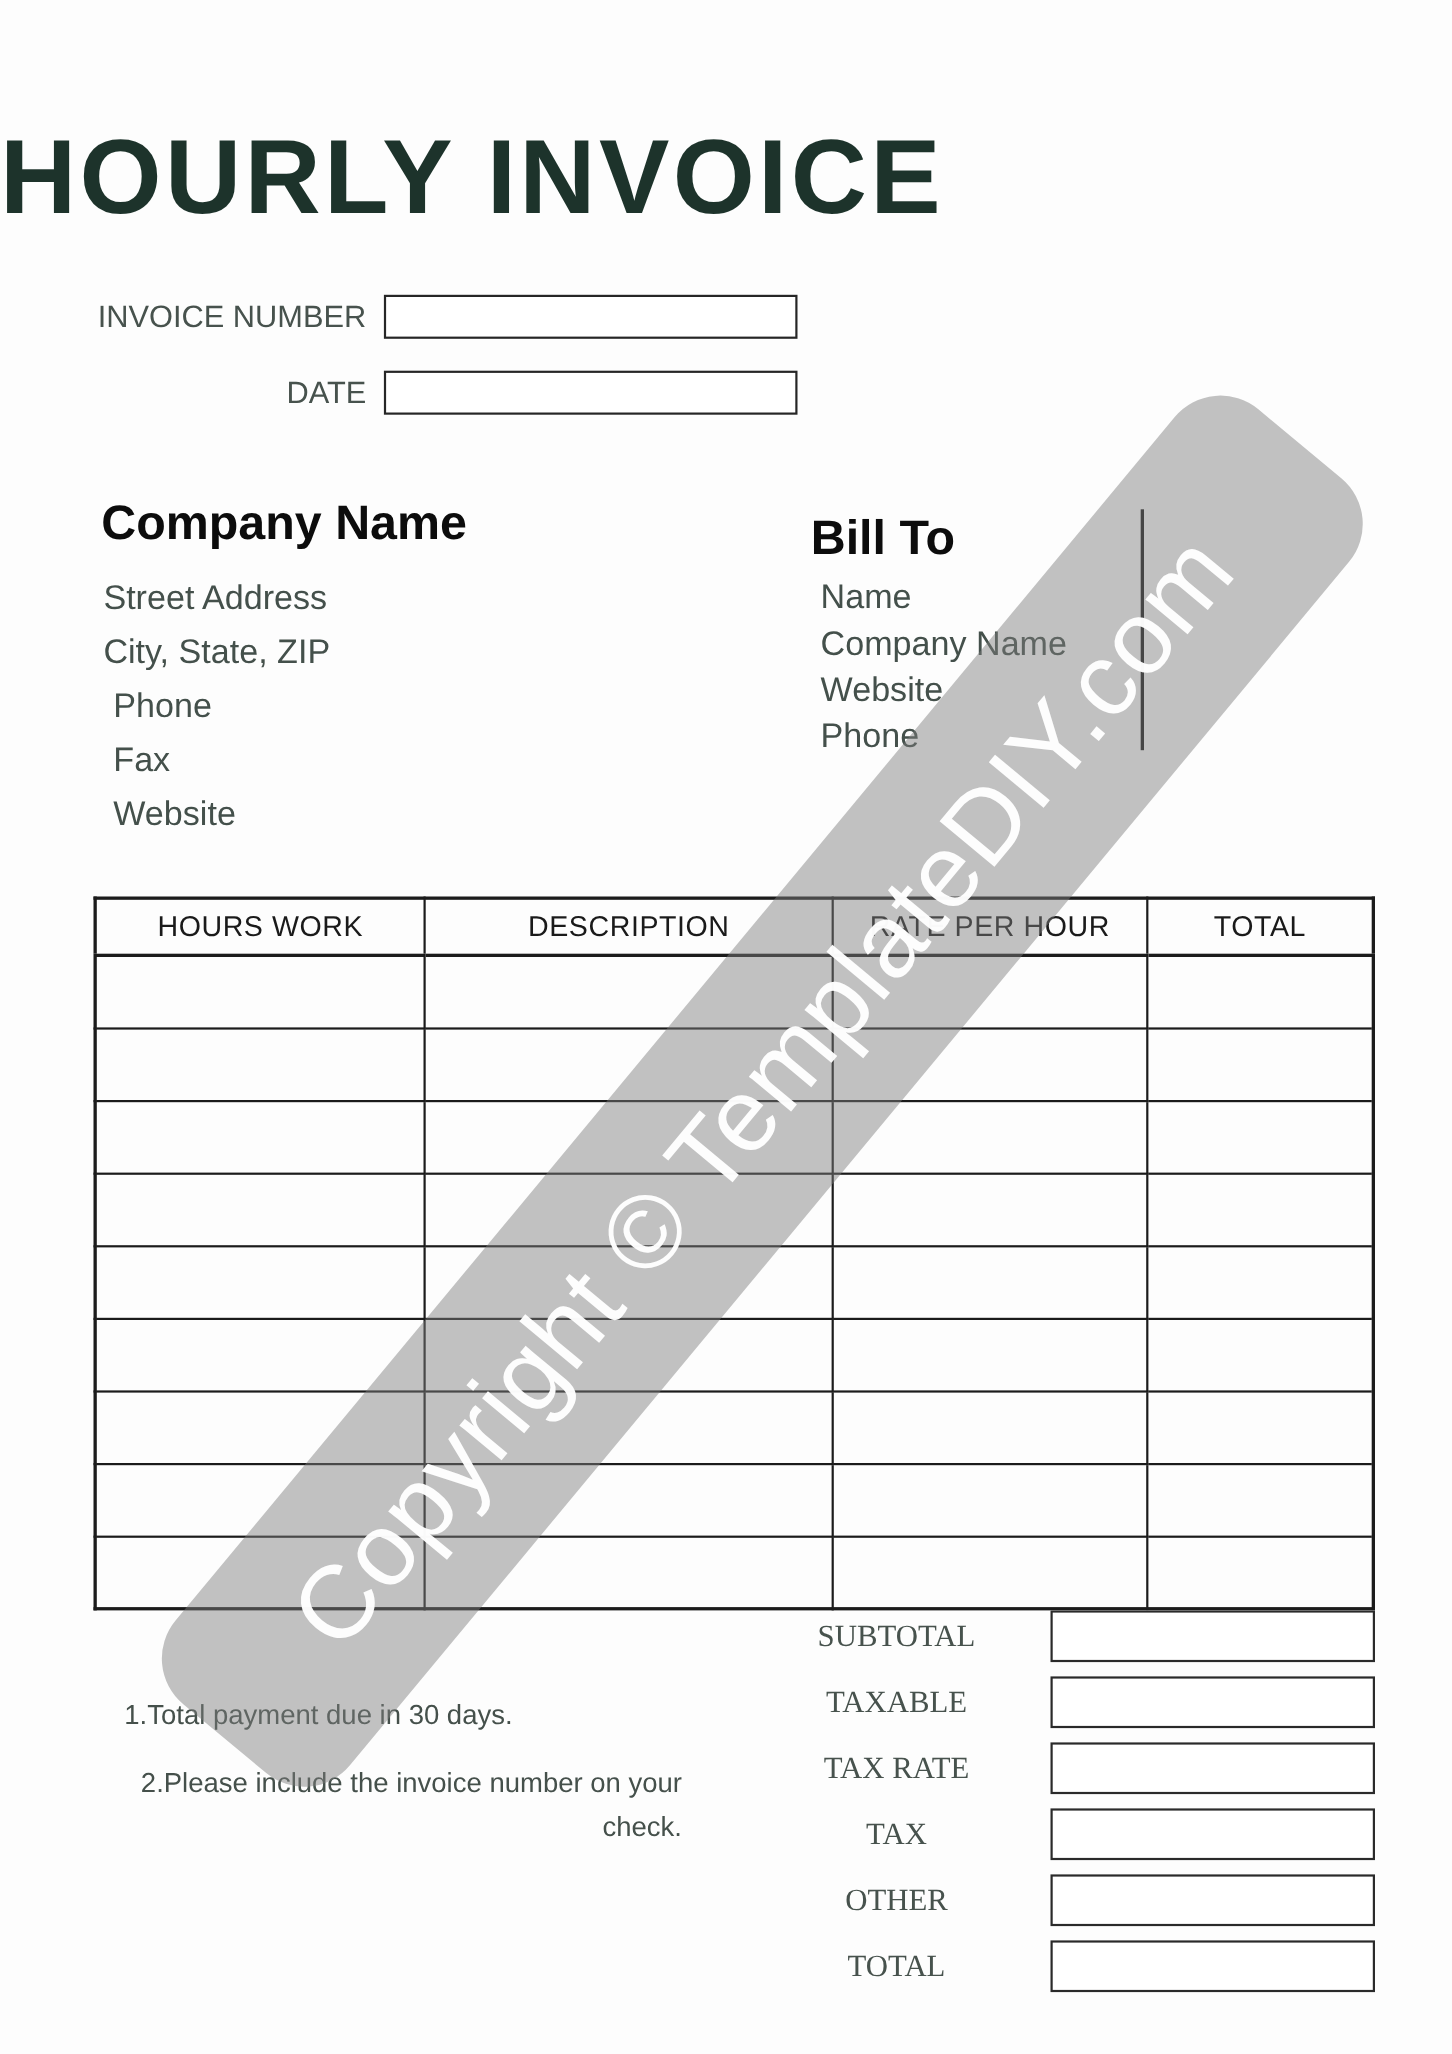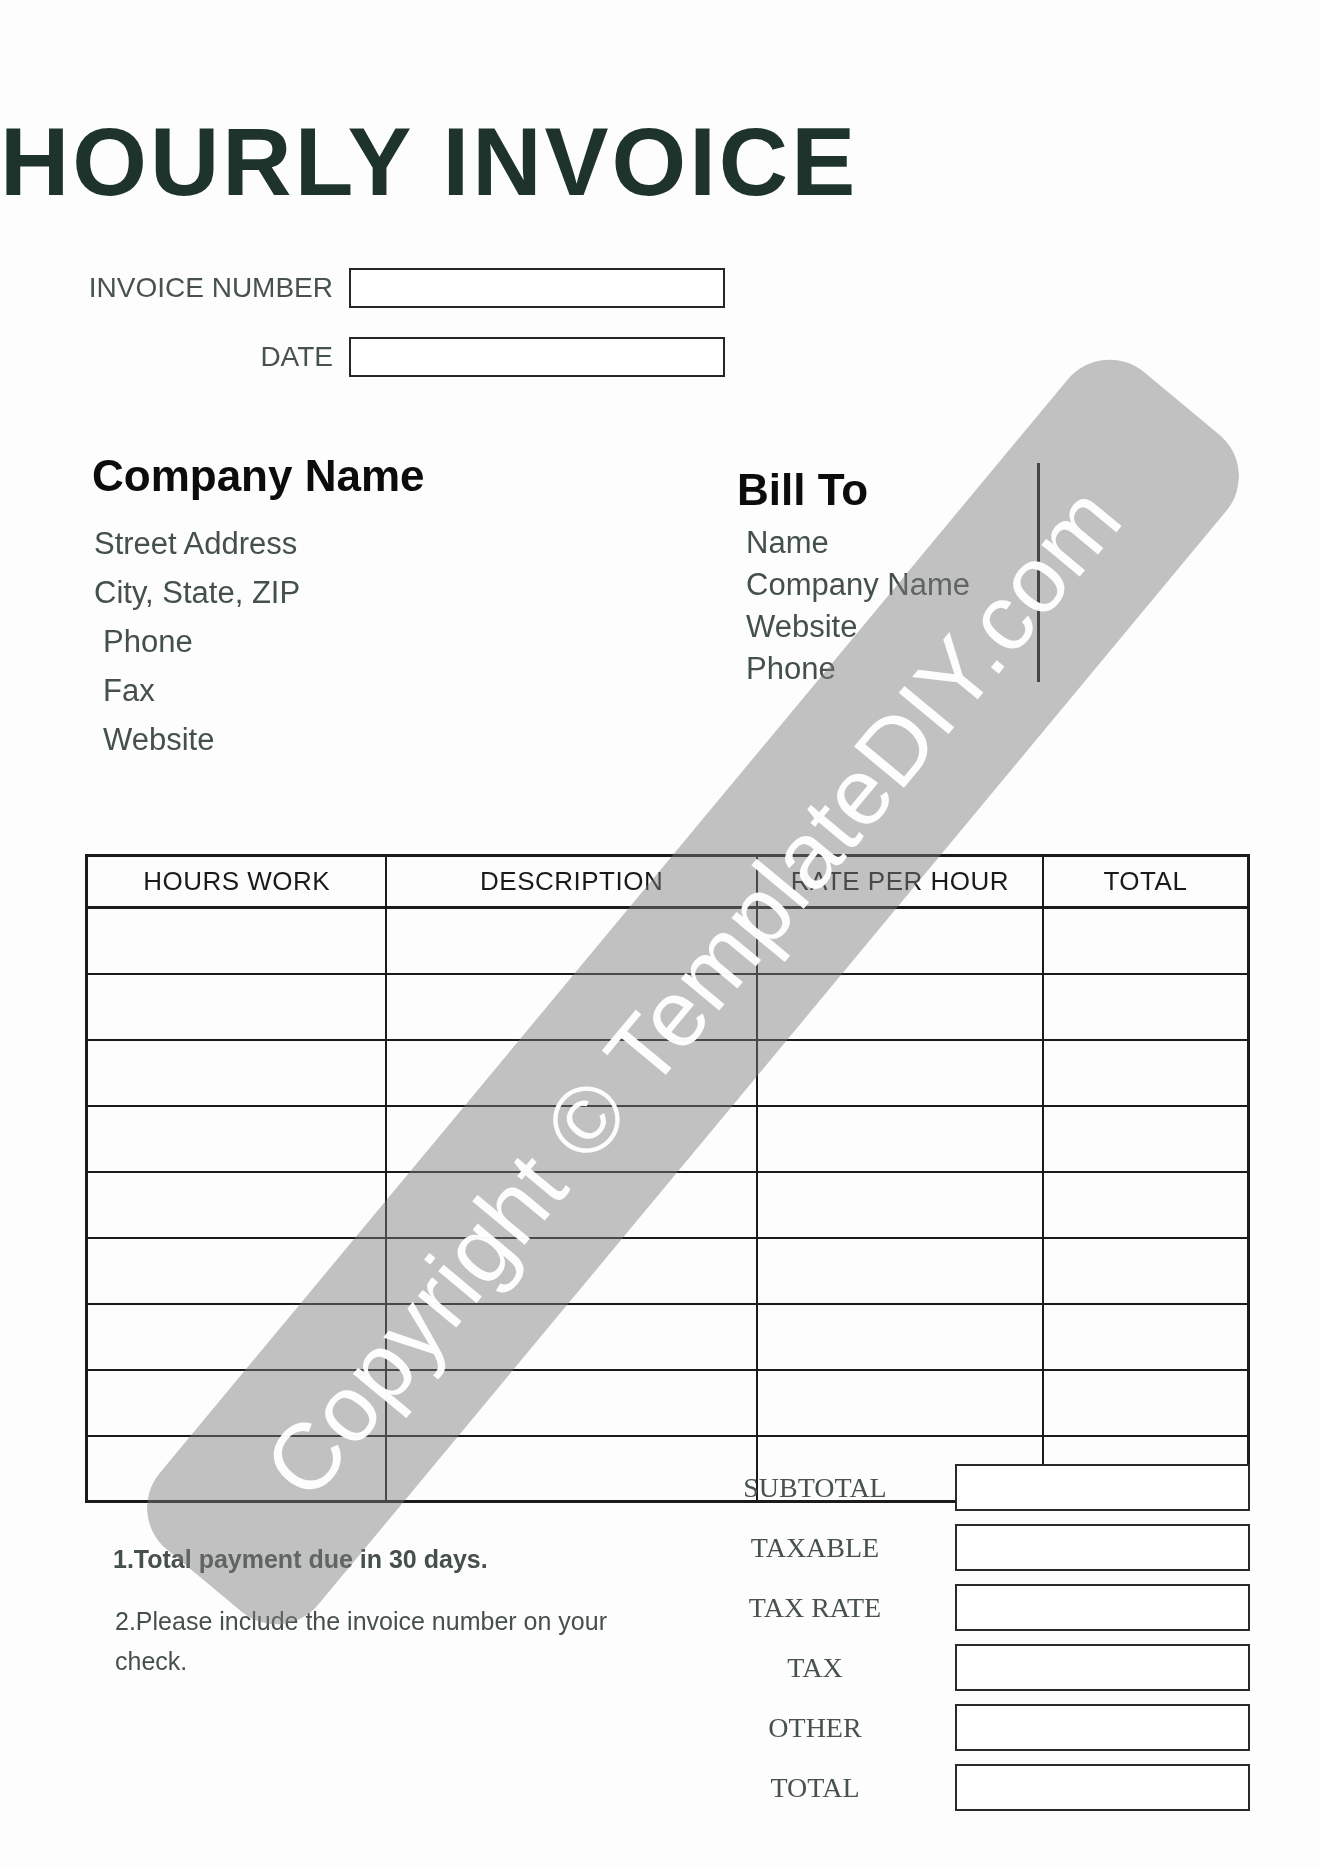--- a/index.html
+++ b/index.html
@@ -71,21 +71,21 @@
     position: absolute; left: 746px; top: 522px;
     font-size: 31px; color: #44504b; line-height: 42px;
   }
   .vline {
     position: absolute; left: 1037px; top: 463px;
     width: 3px; height: 219px; background: #151515;
   }
 
   
   table.items {
-    position: absolute; left: 85px; top: 854px;
+    position: absolute; left: 85px; top: 815px;
     width: 1165px;
     border-collapse: collapse;
     table-layout: fixed;
     background: transparent;
     padding-left: 36px;
   }
   table.items, table.items th, table.items td { border: 2px solid #1b1b1b; }
   table.items { border-width: 3px; }
   table.items th {
     height: 52px;
@@ -111,25 +111,25 @@
     margin-left: 5px;
     width: 295px; height: 47px;
     border: 2px solid #2a2a2a;
     background: #ffffff;
     font-size: 26px; line-height: 43px; padding: 0 8px; color: #222;
   }
 
   
   .note-1 {
     position: absolute; left: 113px; top: 1545px;
-    font-size: 25px; color: #45504b; white-space: nowrap; font-weight: bold;
+    font-size: 25px; color: #45504b; white-space: nowrap;
   }
   .note-2 {
     position: absolute; left: 115px; top: 1601px; width: 505px;
-    text-align: left;
+    text-align: right;
     font-size: 25px; color: #45504b; line-height: 40px;
   }
 
   
   .watermark {
     position: absolute;
     left: -72px; top: 889px;
     width: 1530px; height: 206px;
     border-radius: 54px;
     background: rgba(126,126,126,0.47);

